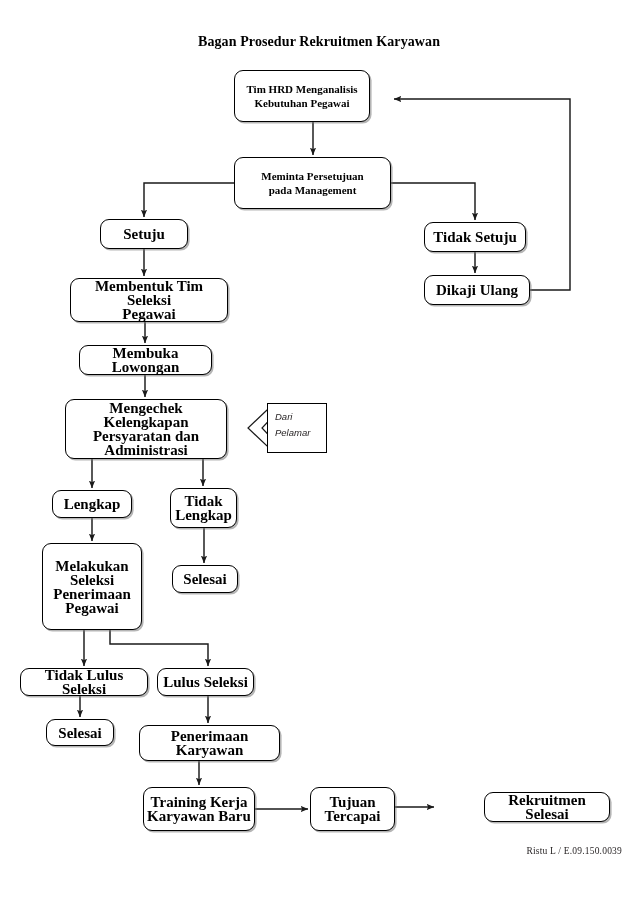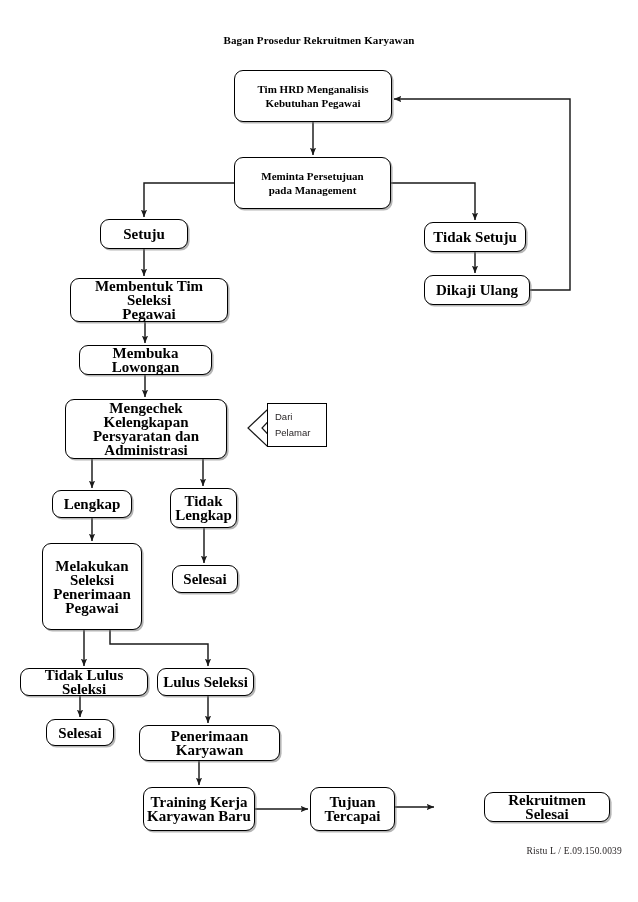--- a/index.html
+++ b/index.html
@@ -16,21 +16,21 @@
     font-family: "Liberation Serif", "DejaVu Serif", serif;
   }
   #title {
     position: absolute;
     left: 0;
     top: 34px;
     width: 638px;
     text-align: center;
     font-family: "Liberation Serif", "DejaVu Serif", serif;
     font-weight: bold;
-    font-size: 11px;
+    font-size: 14px;
     color: #000000;
     letter-spacing: 0.1px;
   }
   #footer {
     position: absolute;
     left: 0;
     top: 846px;
     width: 622px;
     text-align: right;
     font-family: Liberation Serif, serif;
@@ -136,42 +136,42 @@
       <path d="M395,807 L434,807"></path>
 
       <path d="M530,290 L570,290 L570,99 L394,99"></path>
     </g>
 
     <g stroke="#1a1a1a" stroke-width="1.2" fill="#ffffff">
       <path d="M267,410 L248,428 L267,446 L279,446 L262,428 L279,410 Z"></path>
     </g>
   </svg>
 
-  <div class="node big" style="left:234px; top:70px; width:158px; height:52px;">Tim HRD Menganalisis
+  <div class="node big" style="left:234px; top:70px; width:136px; height:52px;">Tim HRD Menganalisis
 Kebutuhan Pegawai</div>
 
   <div class="node big" style="left:234px; top:157px; width:157px; height:52px;">Meminta Persetujuan
 pada Management</div>
 
   <div class="node" style="left:100px; top:219px; width:88px; height:30px;">Setuju</div>
 
   <div class="node" style="left:424px; top:222px; width:102px; height:30px;">Tidak Setuju</div>
 
   <div class="node" style="left:424px; top:275px; width:106px; height:30px;">Dikaji Ulang</div>
 
   <div class="node" style="left:70px; top:278px; width:158px; height:44px;">Membentuk Tim Seleksi
 Pegawai</div>
 
   <div class="node" style="left:79px; top:345px; width:133px; height:30px;">Membuka Lowongan</div>
 
   <div class="node" style="left:65px; top:399px; width:162px; height:60px;">Mengechek Kelengkapan
 Persyaratan dan
 Administrasi</div>
 
-  <div class="note" style="left:267px; top:403px; width:60px; height:44px;">Dari
+  <div class="note" style="left:267px; top:403px; width:60px; height:50px;font-style:italic;">Dari
 Pelamar</div>
 
   <div class="node" style="left:52px; top:490px; width:80px; height:28px;">Lengkap</div>
 
   <div class="node" style="left:170px; top:488px; width:67px; height:40px;">Tidak
 Lengkap</div>
 
   <div class="node" style="left:42px; top:543px; width:100px; height:87px;">Melakukan
 Seleksi
 Penerimaan

